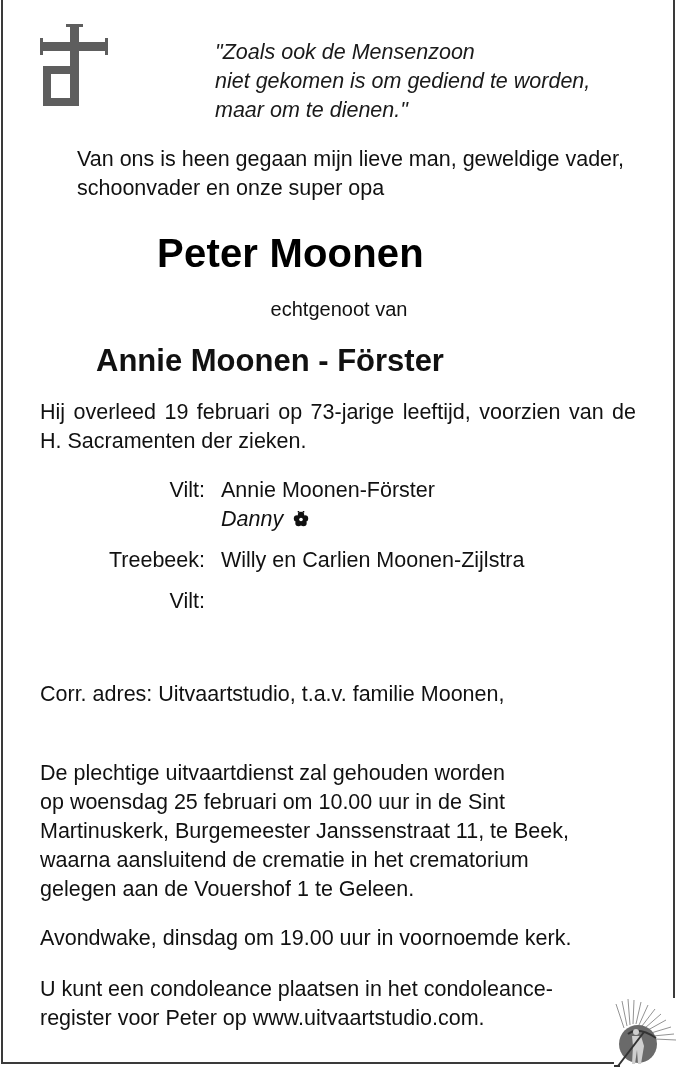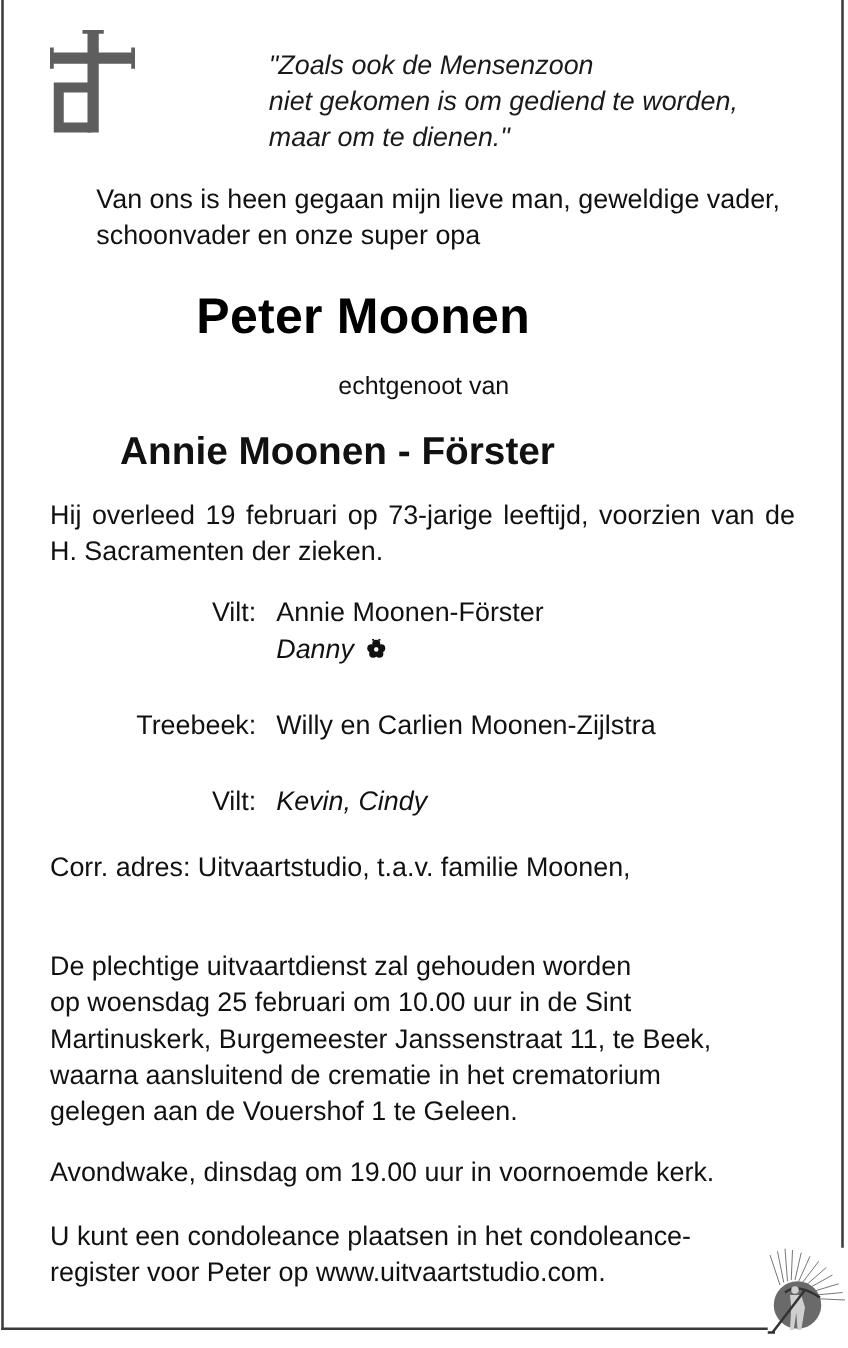--- a/index.html
+++ b/index.html
@@ -10,21 +10,21 @@
       box-sizing:border-box; }
     .cross { position:absolute; left:40px; top:24px; width:68px; height:84px; }
     .quote { position:absolute; left:215px; top:38px; font-style:italic; font-size:21.5px; line-height:29px; color:#1a1a1a; }
     .intro { position:absolute; left:40px; top:145px; font-size:21.5px; line-height:29px;margin-left:37px; }
     .name { position:absolute; left:0; width:581px; top:228px; text-align:center; font-weight:bold; font-size:40px; line-height:50px; color:#000; letter-spacing:0.2px; }
     .spouse-lbl { position:absolute; left:0; width:678px; top:296px; text-align:center; font-size:20px; line-height:26px; }
     .spouse { position:absolute; left:0; width:540px; top:345px; text-align:center; font-weight:bold; font-size:31px; line-height:32px; }
     .died { position:absolute; left:40px; width:596px; top:398px; font-size:21.5px; line-height:29px; text-align:justify; text-align-last:left; }
     .fam { position:absolute; left:0; width:678px; top:476px; font-size:21.5px; line-height:29px; }
     .fam-row { display:flex; }
-    .fam-row + .fam-row { margin-top:32px; }
+    .fam-row + .fam-row { margin-top:12px; }
     .place { width:221px; text-align:right; padding-right:16px; box-sizing:border-box; }
     .names { flex:1; }
     .it { font-style:italic; }
     .flower { display:inline-block; width:16px; height:16px; margin-left:10px; vertical-align:-1px; }
     .para { position:absolute; left:40px; font-size:21.5px; line-height:29px; }
     .logo { position:absolute; left:614px; top:998px; width:64px; height:70px; }
   </style>
 </head>
 <body>
 
@@ -79,21 +79,20 @@
   </div>
   <div class="fam-row">
     <div class="place">Treebeek:</div>
     <div class="names">
         <div>Willy en Carlien Moonen-Zijlstra</div>
       </div>
   </div>
   <div class="fam-row">
     <div class="place">Vilt:</div>
     <div class="names">
-      <div class="it">Kevin, Cindy</div>
     </div>
   </div>
 </div>
 
 <div class="para" style="top:680px">
   <div>Corr. adres: Uitvaartstudio, t.a.v. familie Moonen,</div>
 </div>
 
 <div class="para" style="top:759px">
   <div>De plechtige uitvaartdienst zal gehouden worden</div>

